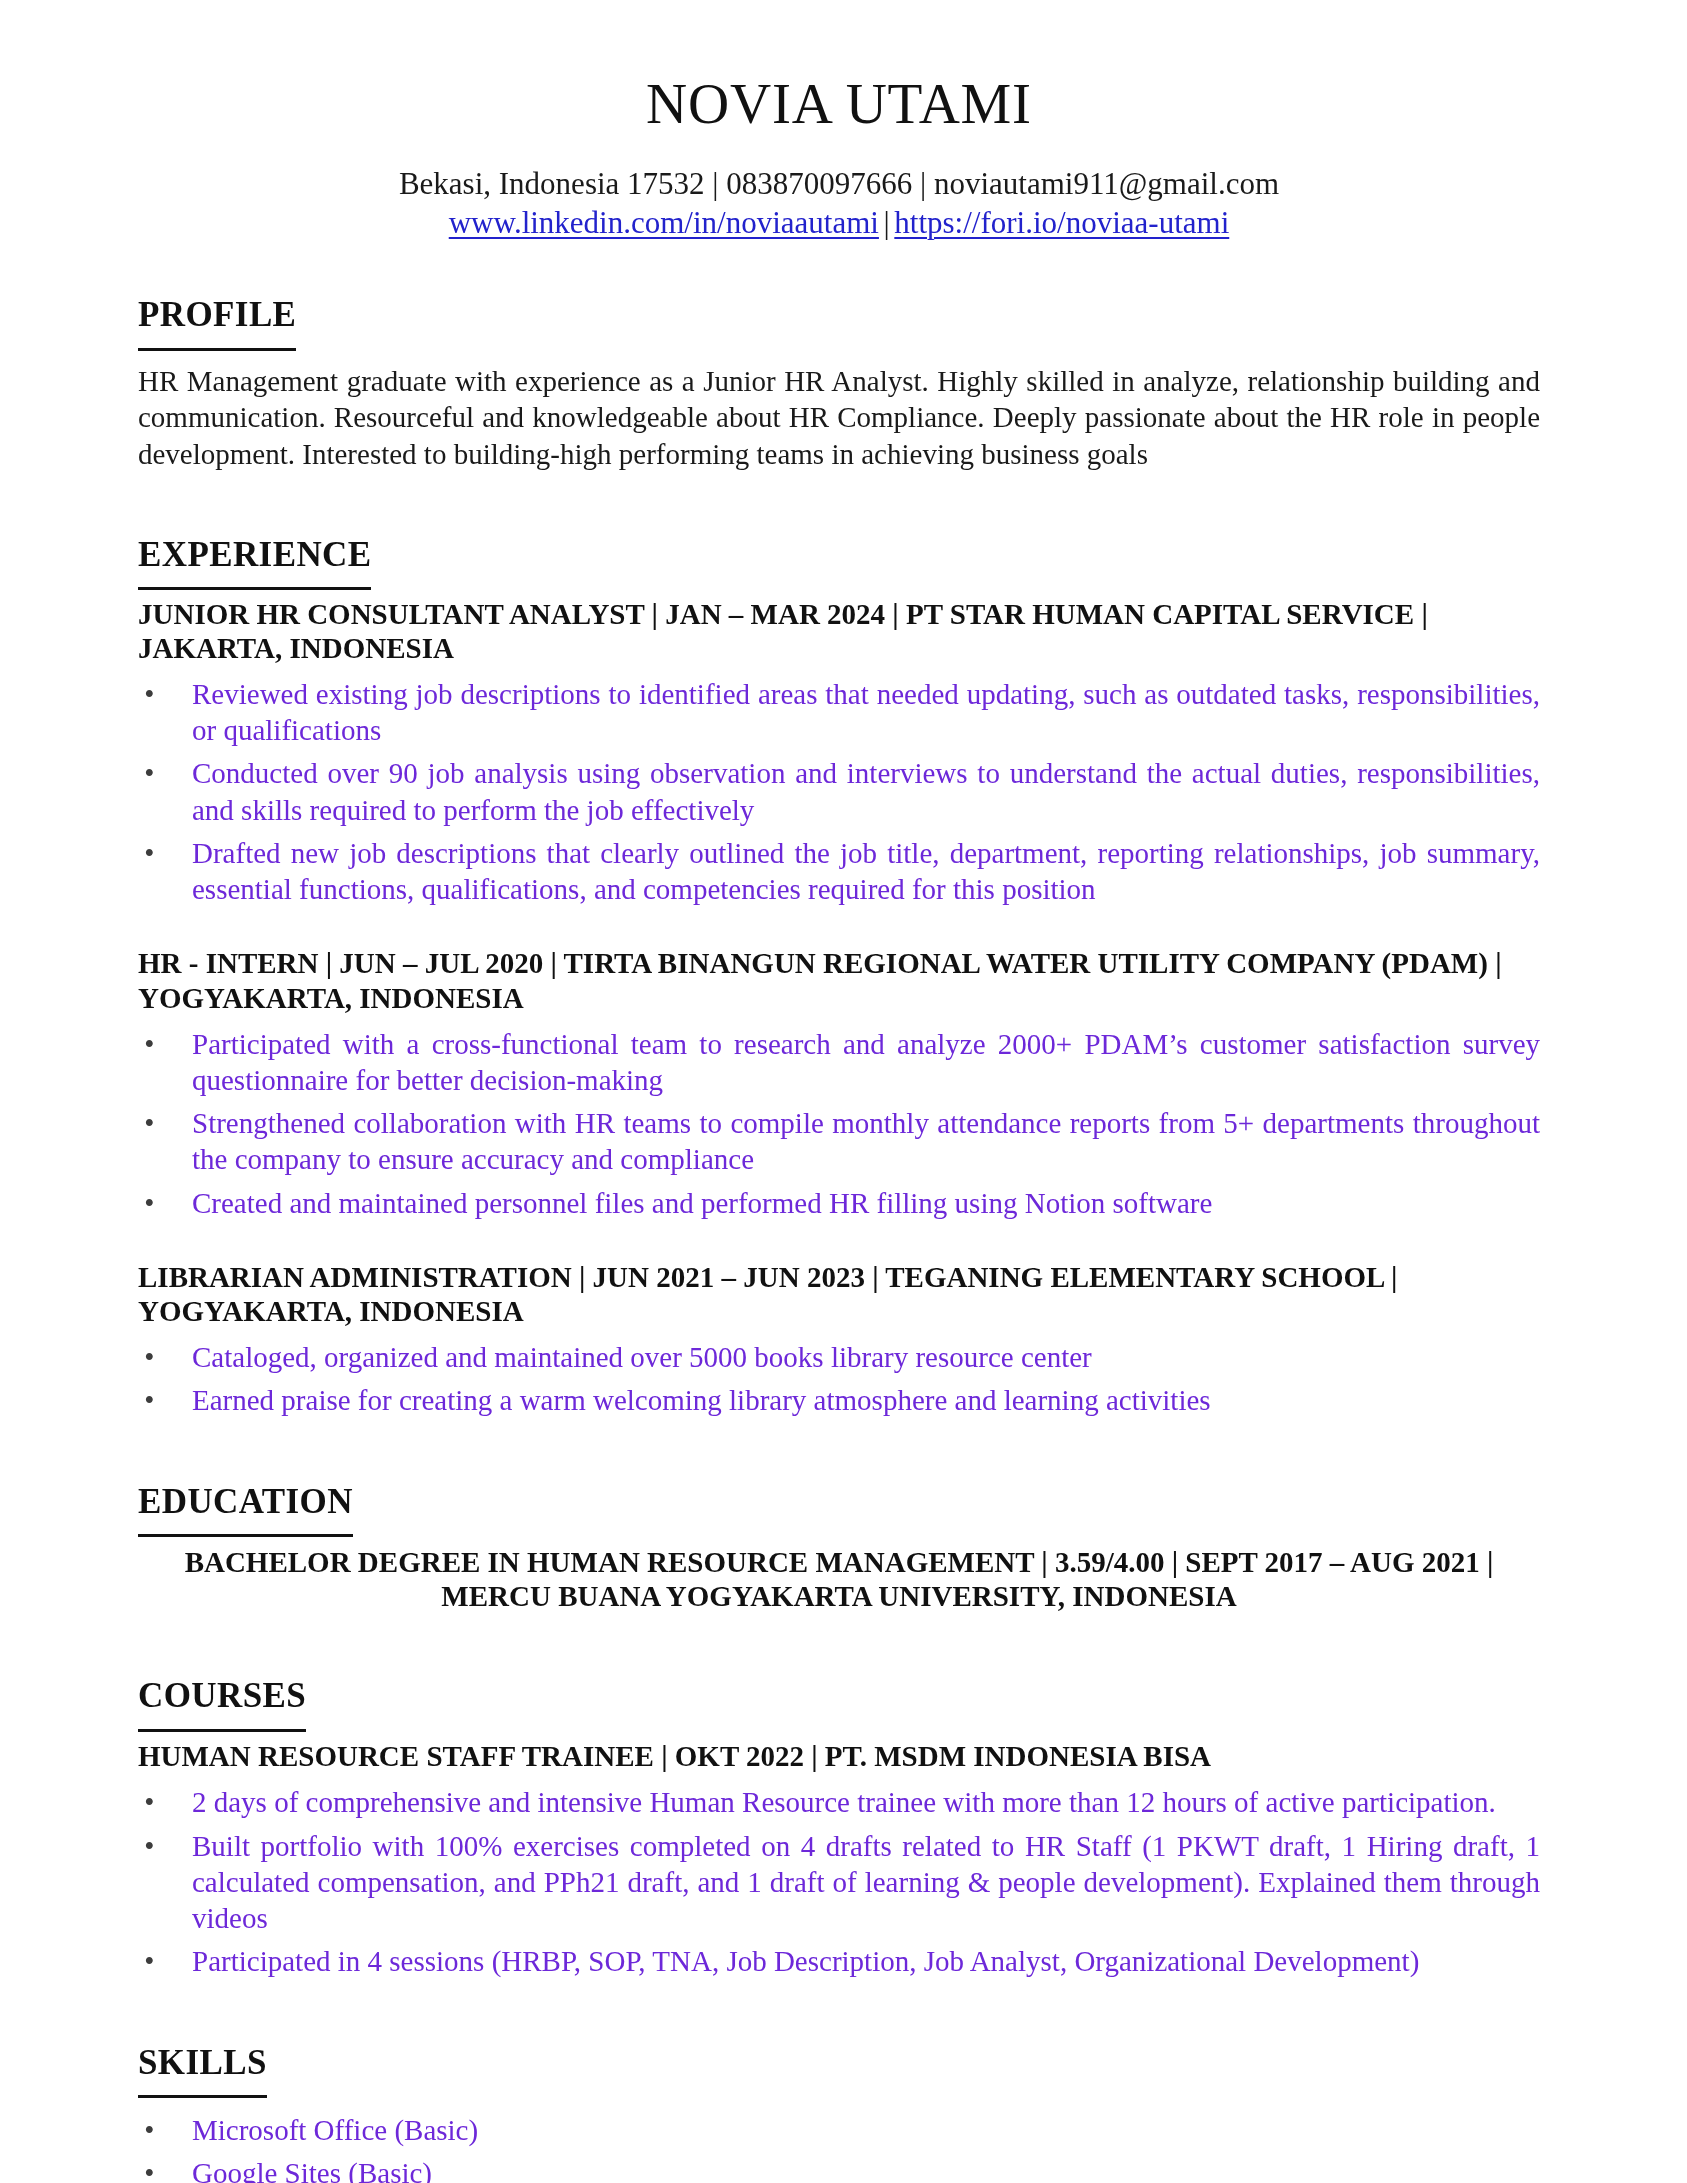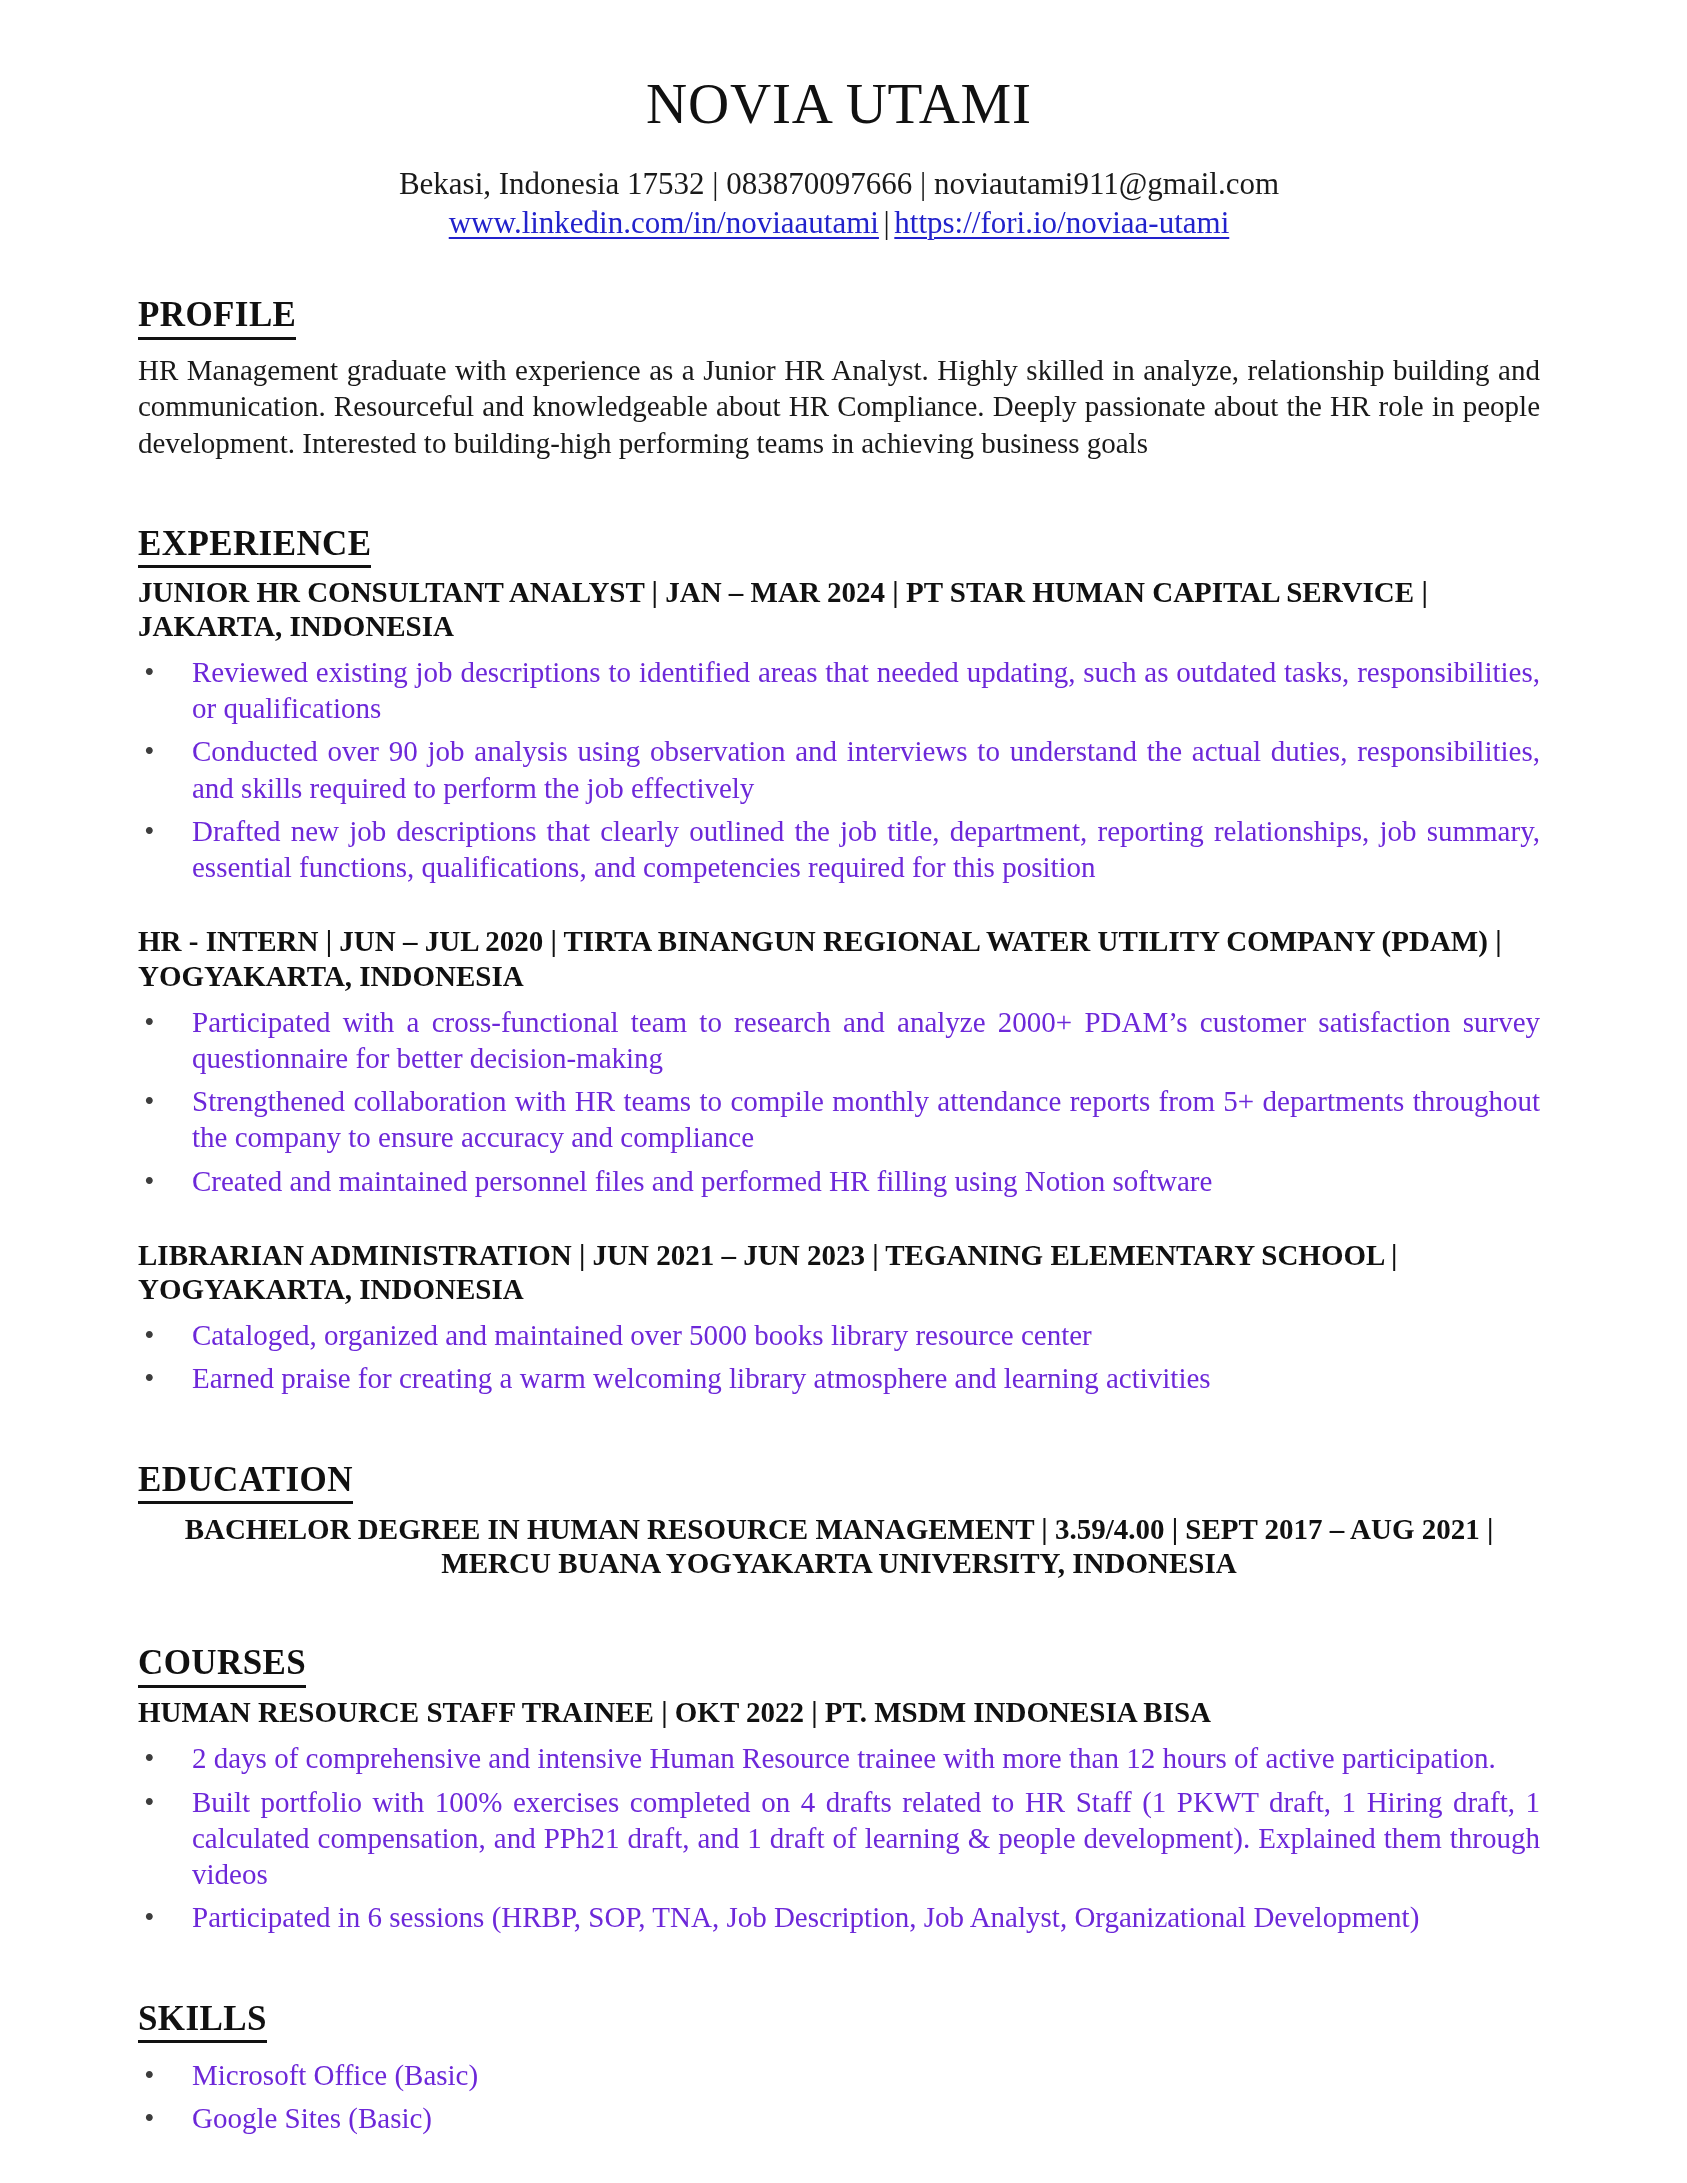--- a/index.html
+++ b/index.html
@@ -50,21 +50,21 @@
   
   .section { margin-top: 64px; }
   .section-profile { margin-top: 56px; }
   .section-heading {
     display: inline-block;
     font-size: 35px;
     font-weight: 700;
     letter-spacing: 0.4px;
     color: #111111;
     border-bottom: 3.1px solid #111111;
-    padding-bottom: 2px;
+    padding-bottom: 13px;
     line-height: 1.1;
   }
   .para {
     margin-top: 12.4px;
     font-size: 29px;
     line-height: 1.25;
     text-align: justify;
     color: #1a1a1a;
   }
 
@@ -153,21 +153,21 @@
     <div class="section-heading">EDUCATION</div>
     <div class="sub-title" style="margin-top:7.7px;text-align:center;">BACHELOR DEGREE IN HUMAN RESOURCE MANAGEMENT | 3.59/4.00 | SEPT 2017 – AUG 2021 | MERCU BUANA YOGYAKARTA UNIVERSITY, INDONESIA</div>
   </div>
 
   <div class="section">
     <div class="section-heading">COURSES</div>
     <div class="sub-title" style="margin-top:7.7px;">HUMAN RESOURCE STAFF TRAINEE | OKT 2022 | PT. MSDM INDONESIA BISA</div>
     <ul class="bullets">
       <li>2 days of comprehensive and intensive Human Resource trainee with more than 12 hours of active participation.</li>
       <li>Built portfolio with 100% exercises completed on 4 drafts related to HR Staff (1 PKWT draft, 1 Hiring draft, 1 calculated compensation, and PPh21 draft, and 1 draft of learning &amp; people development). Explained them through videos</li>
-      <li>Participated in 6 sessions (HRBP, SOP, TNA, Job Description, Job Analyst, Organizational Development)</li>
+      <li>Participated in 4 sessions (HRBP, SOP, TNA, Job Description, Job Analyst, Organizational Development)</li>
     </ul>
   </div>
 
   <div class="section">
     <div class="section-heading">SKILLS</div>
     <ul class="bullets" style="margin-top:14px;">
       <li>Microsoft Office (Basic)</li>
       <li>Google Sites (Basic)</li>
     </ul>
   </div>

